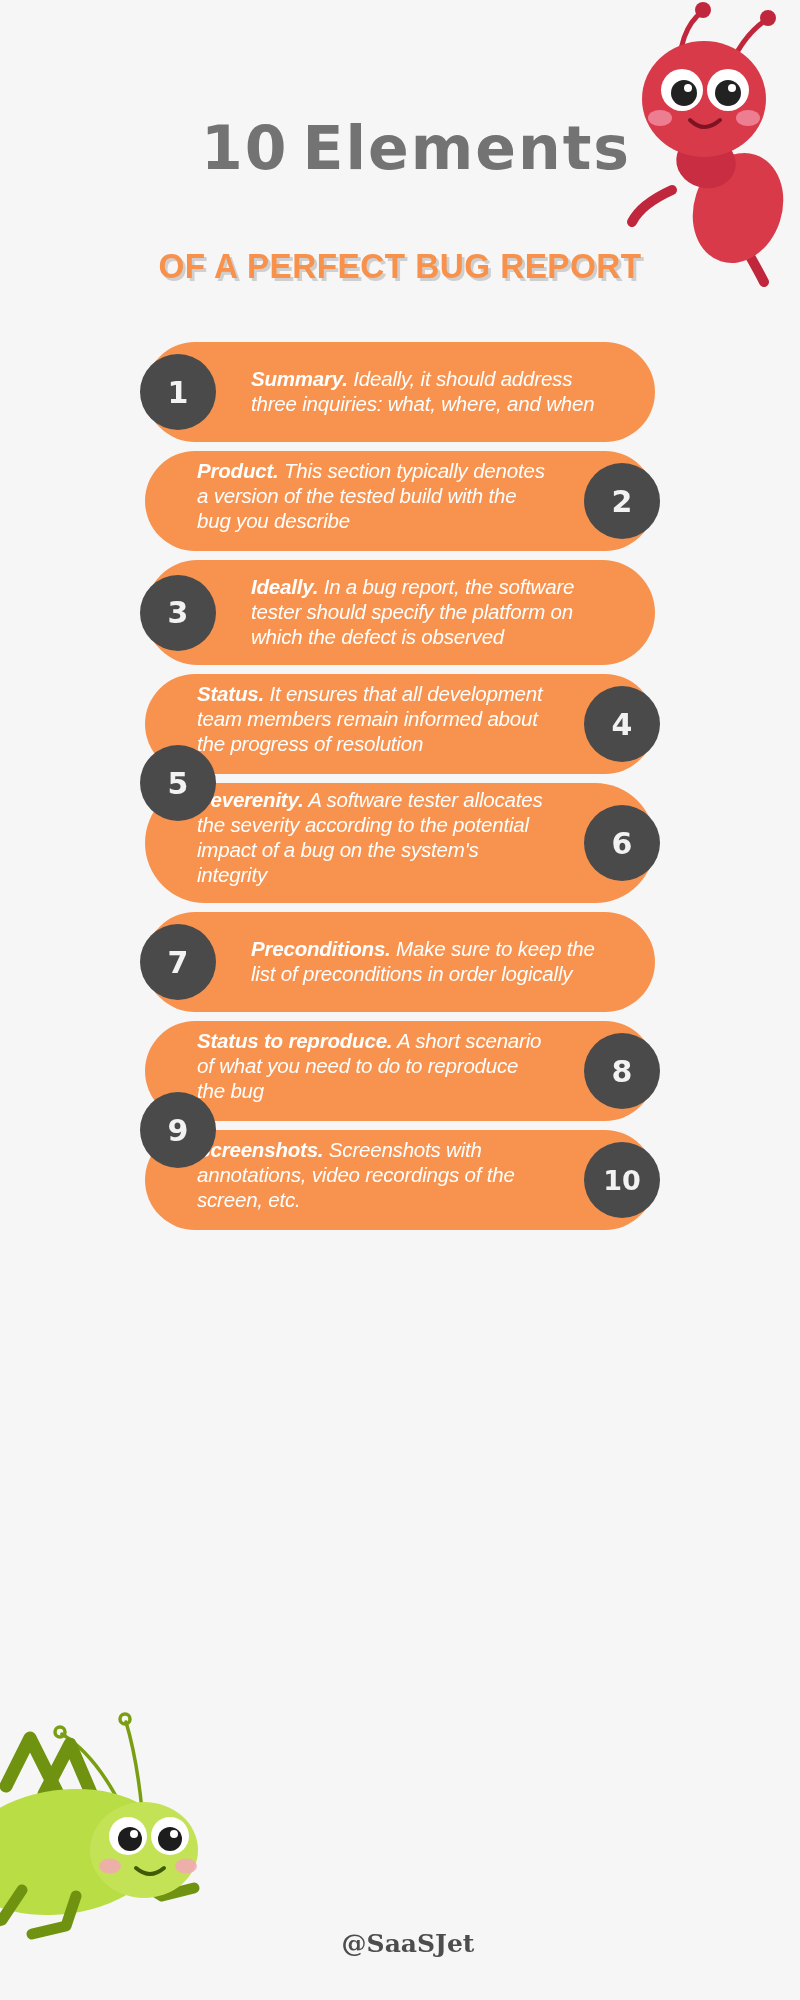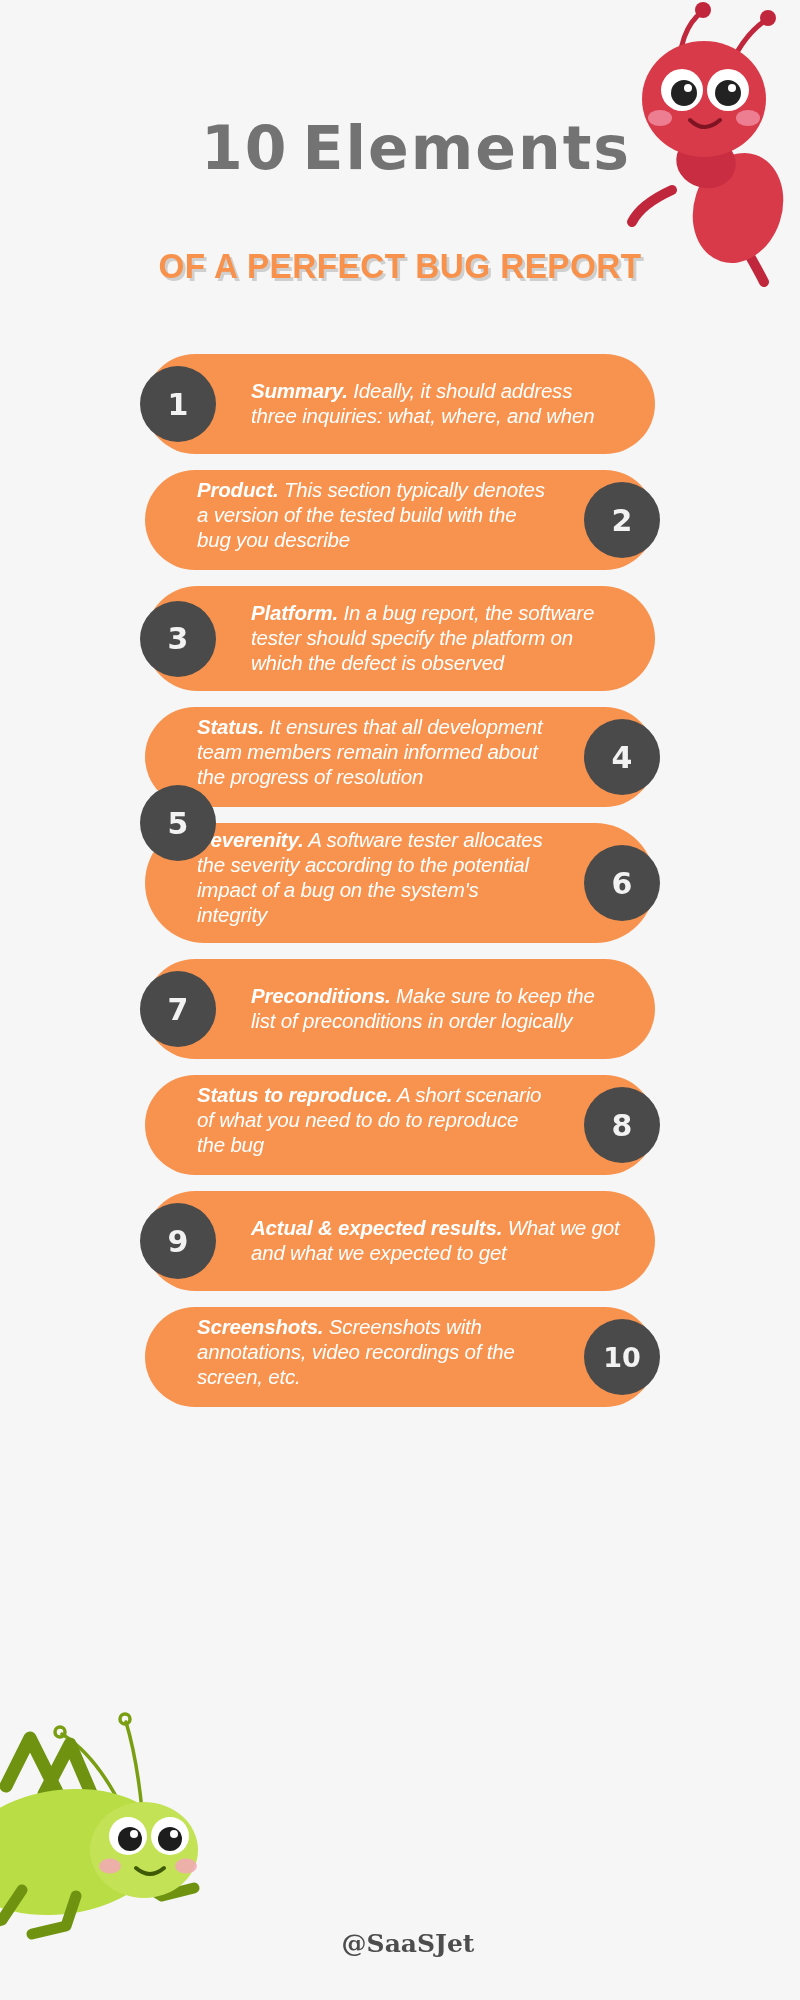--- a/index.html
+++ b/index.html
@@ -70,21 +70,21 @@
   }
 
   .item {
     position: relative;
     width: 800px;
     margin-bottom: 9px;
   }
 
   .pill {
     position: relative;
-    margin: 16px auto;
+    margin: 4px auto;
     width: 510px;
     background: #f8934f;
     border-radius: 60px;
     min-height: 100px;
     display: flex;
     align-items: center;
   }
   .item.left .pill  { padding: 14px 34px 16px 106px; }
   .item.right .pill { padding: 4px 106px 16px 52px; }
 
@@ -198,21 +198,21 @@
         <div class="badge">1</div>
       </div>
       <div class="item right">
         <div class="pill">
           <div class="text"><b>Product.</b> <span>This section typically denotes a version of the tested build with the bug you describe</span></div>
         </div>
         <div class="badge">2</div>
       </div>
       <div class="item left">
         <div class="pill">
-          <div class="text"><b>Platform.</b> <span>In a bug report, the software tester should specify the platform on which the defect is observed</span></div>
+          <div class="text"><b>Ideally.</b> <span>In a bug report, the software tester should specify the platform on which the defect is observed</span></div>
         </div>
         <div class="badge">3</div>
       </div>
       <div class="item right">
         <div class="pill">
           <div class="text"><b>Status.</b> <span>It ensures that all development team members remain informed about the progress of resolution</span></div>
         </div>
         <div class="badge">4</div>
       </div>
       <div class="item left">
@@ -230,23 +230,20 @@
         </div>
         <div class="badge">7</div>
       </div>
       <div class="item right">
         <div class="pill">
           <div class="text"><b>Status to reproduce.</b> <span>A short scenario of what you need to do to reproduce the bug</span></div>
         </div>
         <div class="badge">8</div>
       </div>
       <div class="item left">
-        <div class="pill">
-          <div class="text"><b>Actual &amp; expected results.</b> <span>What we got and what we expected to get</span></div>
-        </div>
         <div class="badge">9</div>
       </div>
       <div class="item right">
         <div class="pill">
           <div class="text"><b>Screenshots.</b> <span>Screenshots with annotations, video recordings of the screen, etc.</span></div>
         </div>
         <div class="badge wide">10</div>
       </div>
     </div>
 

